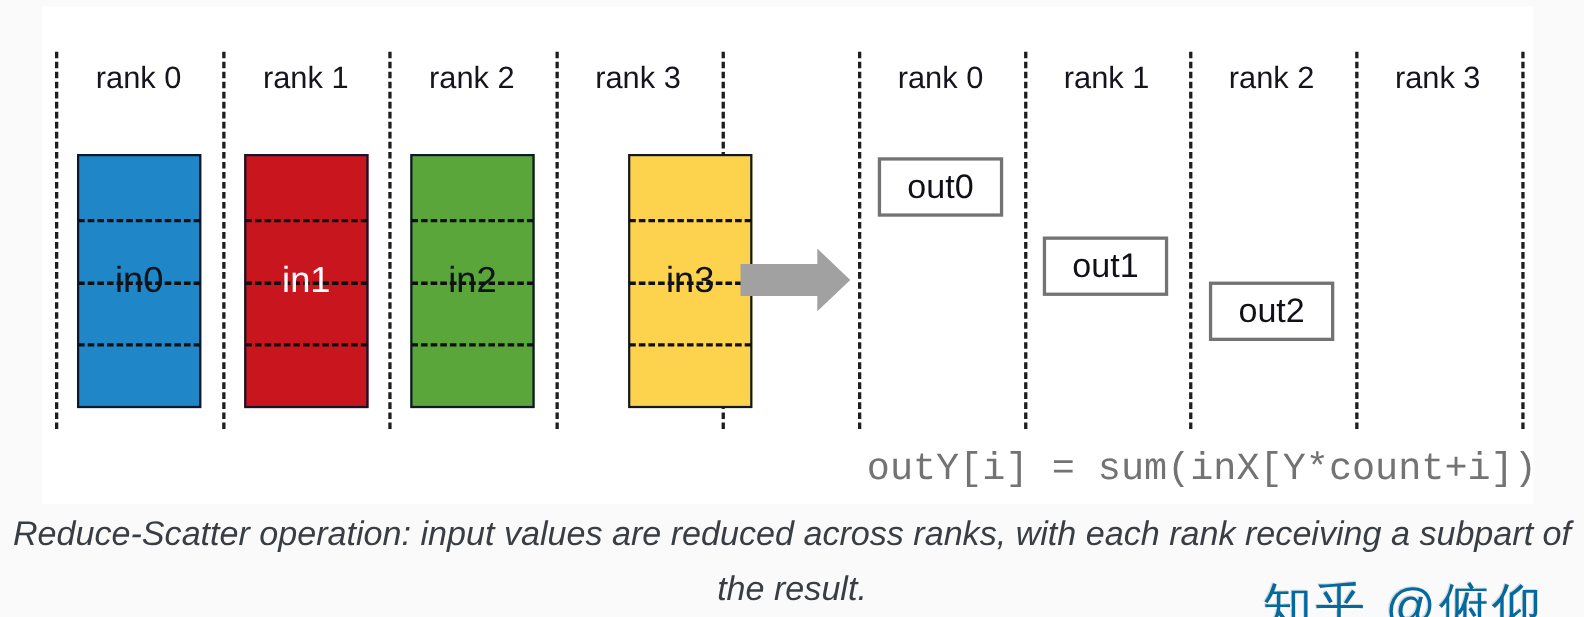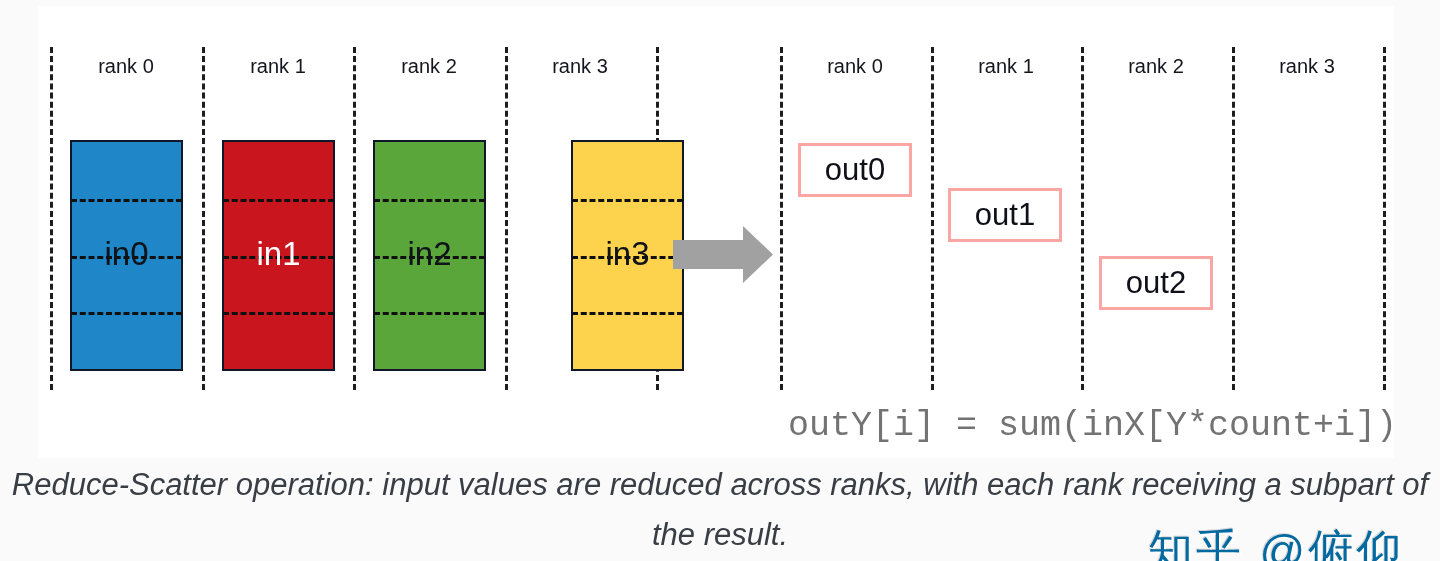--- a/index.html
+++ b/index.html
@@ -15,21 +15,21 @@
   
   .vsep {
     position:absolute; top:47px; height:343px; width:0;
     border-left:3px dashed #1d1d1d;
   }
   .vs0{left:50px}.vs1{left:202px}.vs2{left:353px}.vs3{left:505px}.vs4{left:656px}
   .vs5{left:780px}.vs6{left:931px}.vs7{left:1081px}.vs8{left:1232px}.vs9{left:1383px}
 
   .rank-label {
     position:absolute; top:55px; width:152px; text-align:center;
-    font-size:20px; color:#15151e; white-space:nowrap;
+    font-size:28px; color:#15151e; white-space:nowrap;
   }
   .rl0{left:50px}.rl1{left:202px}.rl2{left:353px}.rl3{left:504px}
   .rl4{left:779px}.rl5{left:930px}.rl6{left:1080px}.rl7{left:1231px}
 
   .in-box {
     position:absolute; top:140px; width:113px; height:231px;
     border:2px solid #0f172a; box-sizing:border-box;
   }
   .ib0{left:70px}.ib1{left:222px}.ib2{left:373px}.ib3{left:524px}
   .dash-h {
@@ -39,26 +39,26 @@
   .q1{top:25%}.q2{top:50%}.q3{top:75%}
   .in-label {
     position:absolute; width:100%; top:50%; transform:translateY(-54%);
     text-align:center; font-size:33px; font-weight:400;
   }
 
   .arrow-wrap { position:absolute; left:673px; top:226px; width:100px; height:57px; }
 
   .out-box {
     position:absolute; width:114px; height:54px; background:#ffffff;
-    border:3px solid #fca5a5; box-sizing:border-box;
+    border:3px solid #737373; box-sizing:border-box;
     display:flex; align-items:center; justify-content:center;
     font-size:31px; color:#101018;
   }
   .ob0{left:798px; top:143px}
-  .ob1{left:948px; top:188px}
+  .ob1{left:948px; top:215px}
   .ob2{left:1099px;top:256px}
   .ob3{left:1250px;top:312px}
 
   .formula {
     position:absolute; left:788px; top:406px; width:588px;
     text-align:center; font-size:35px; color:#737373; white-space:nowrap;font-family:Liberation Mono, monospace;
   }
 
   .caption {
     position:absolute; left:0; width:1440px; text-align:center;

